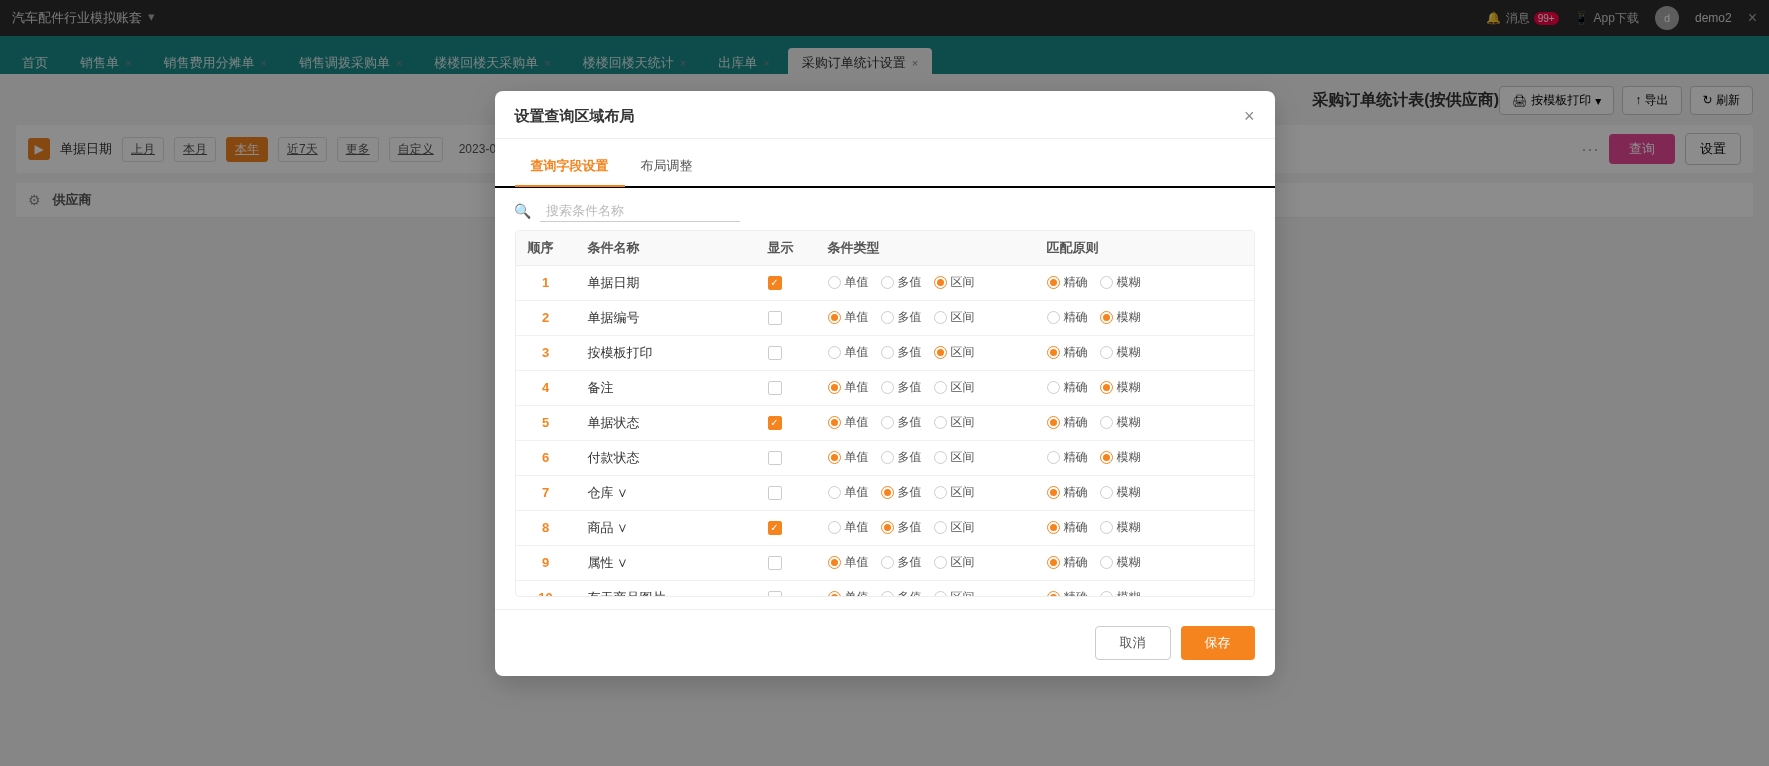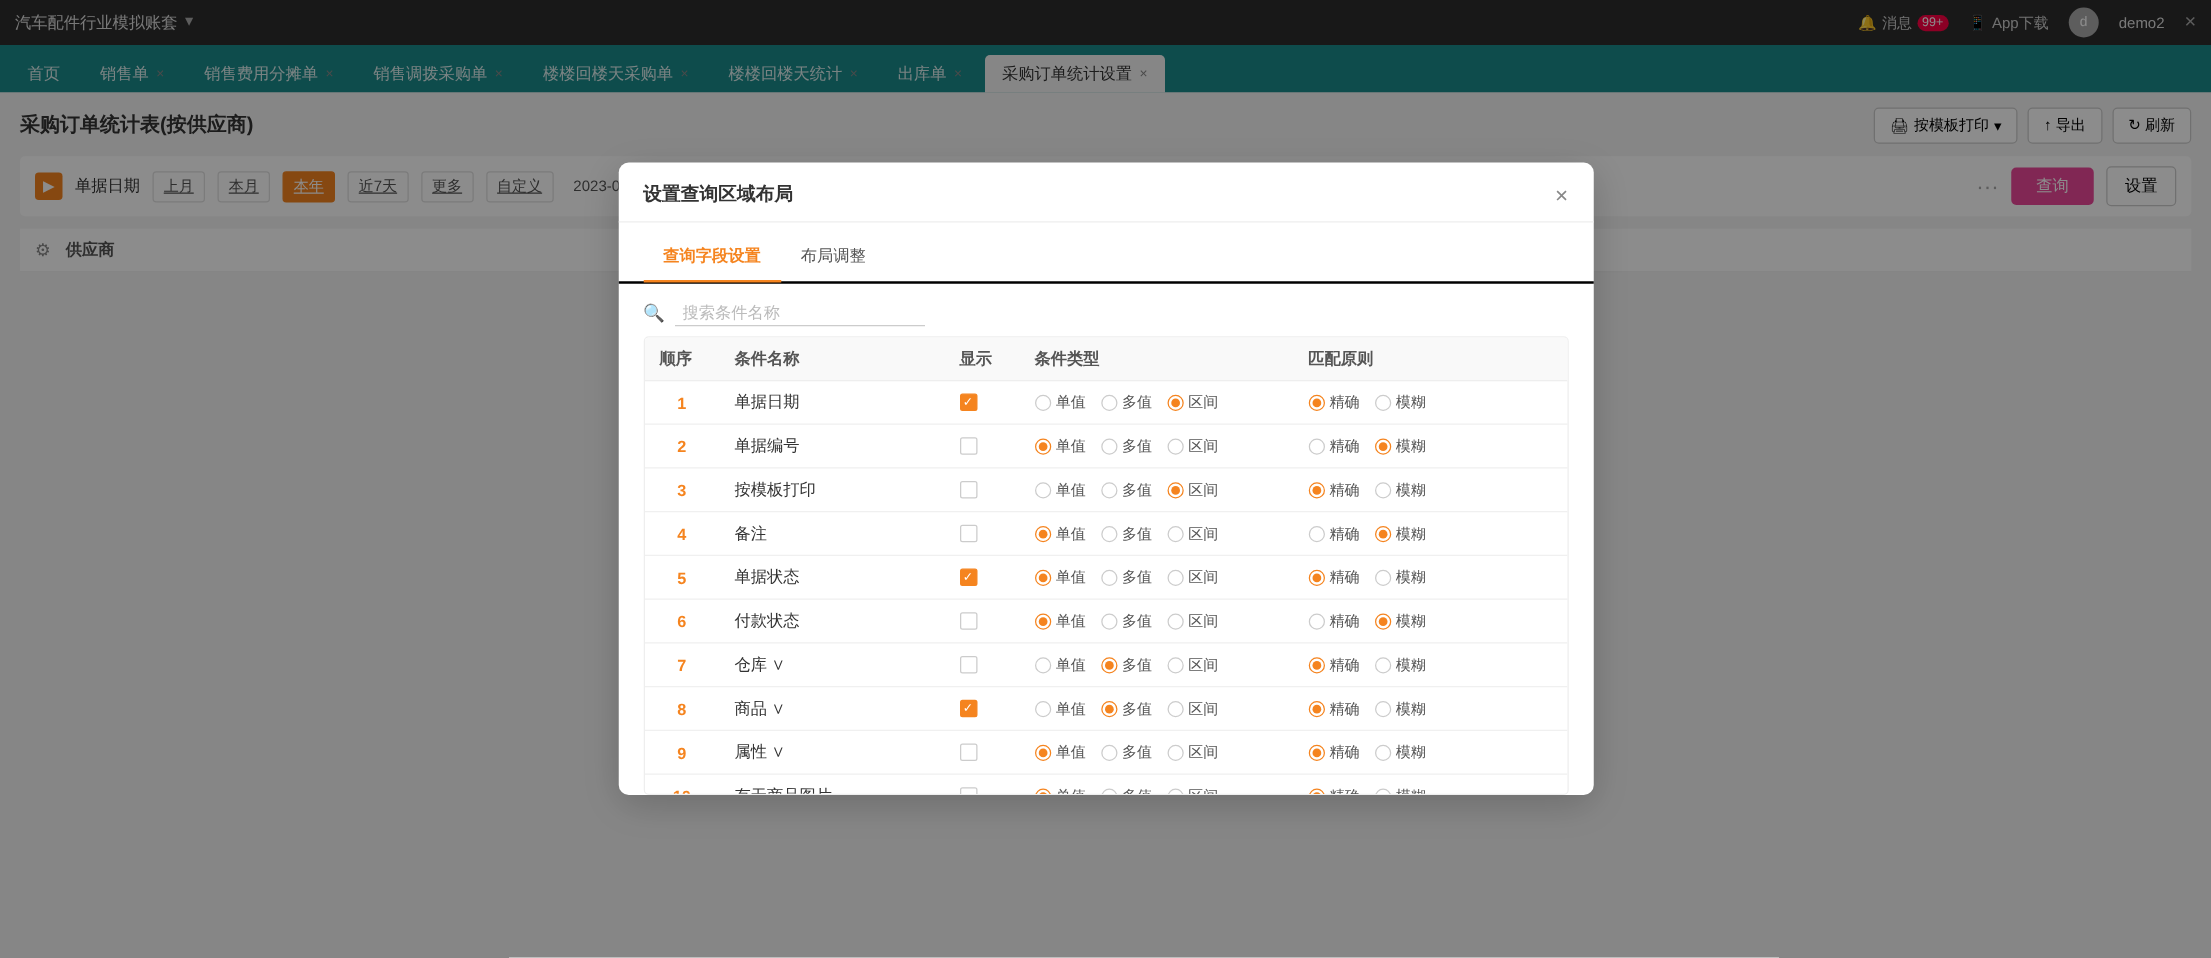--- a/index.html
+++ b/index.html
@@ -20,22 +20,22 @@
     .top-bar-right .notif { display: flex; align-items: center; gap: 4px; }
     .badge { background: #f04; color: white; border-radius: 8px; padding: 1px 4px; font-size: 10px; }
     .avatar { width: 24px; height: 24px; border-radius: 50%; background: #aaa; display: inline-flex; align-items: center; justify-content: center; color: white; font-size: 11px; }
     .close-x { color: #aaa; font-size: 16px; cursor: pointer; }
 
     
     .tab-bar {
       background: #1a8a8a;
       height: 38px;
       display: flex;
-      align-items: flex-end;
-      padding: 0 8px;
+      align-items: flex-start;
+      padding: 12px 8px;
       gap: 4px;
     }
     .tab {
       padding: 6px 14px;
       border-radius: 4px 4px 0 0;
       font-size: 13px;
       color: rgba(255,255,255,0.85);
       cursor: pointer;
       display: flex;
       align-items: center;
@@ -48,21 +48,21 @@
     
     .page-content {
       background: #f5f5f5;
       padding: 12px 16px;
       position: relative;
       height: calc(766px - 74px);
     }
 
     .page-header {
       display: flex;
-      justify-content: space-between;
+      justify-content: flex-end;
       align-items: center;
       margin-bottom: 10px;
     }
     .page-title { font-size: 16px; font-weight: bold; color: #333; }
     .header-actions { display: flex; gap: 8px; align-items: center; }
     .btn-print { border: 1px solid #ccc; background: white; padding: 5px 12px; border-radius: 4px; cursor: pointer; font-size: 12px; display: flex; align-items: center; gap: 4px; }
     .btn-export { border: 1px solid #ccc; background: white; padding: 5px 12px; border-radius: 4px; cursor: pointer; font-size: 12px; }
     .btn-refresh { border: 1px solid #ccc; background: white; padding: 5px 12px; border-radius: 4px; cursor: pointer; font-size: 12px; }
 
     
@@ -726,15 +726,19 @@
                   <label class="radio-item">
                     <span class="radio-dot"></span>
                     <span>模糊</span>
                   </label>
                 </div>
               </div>
             </div>
           </div>
       </div>
 
+      <div class="dialog-footer">
+        <button class="btn-cancel">取消</button>
+        <button class="btn-save">保存</button>
+      </div>
     </div>
   </div>
 </div>
 
 </body></html>

